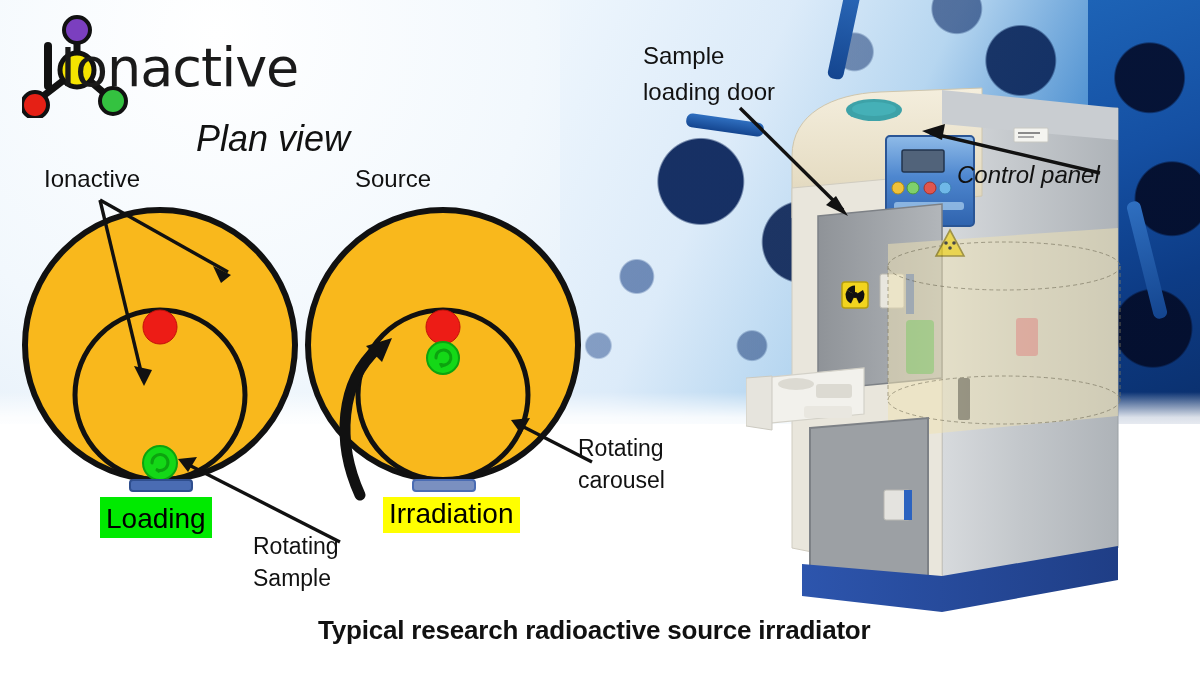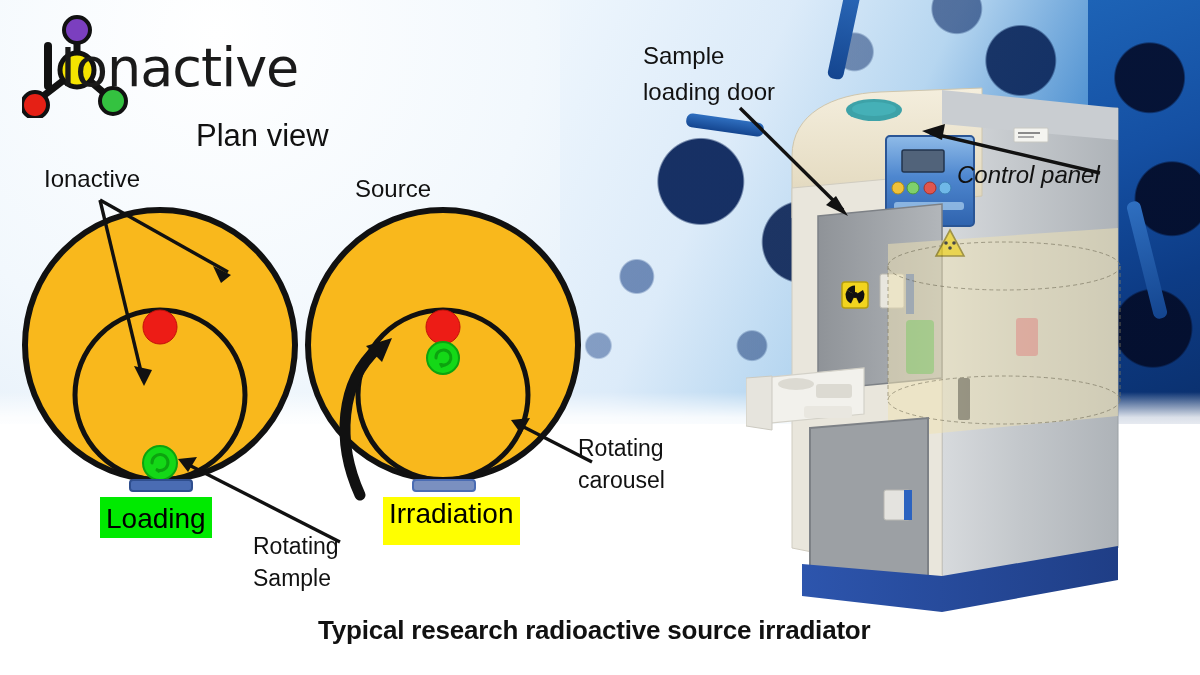--- a/index.html
+++ b/index.html
@@ -51,36 +51,36 @@
   
   .logo{position:absolute;left:22px;top:8px;width:300px;height:110px;}
   .logo-text{
     position:absolute;left:38px;top:28px;
     font-family:"DejaVu Sans", sans-serif;
     font-size:54px;color:#1a1a1a;letter-spacing:-1px;
   }
 
   
   .lbl{position:absolute;color:#111;font-family:"Liberation Sans", sans-serif;white-space:pre;}
-  .plan-view{left:196px;top:118px;font-size:31px;}
+  .plan-view{left:196px;top:118px;font-size:36px;font-style:italic;}
   .lbl-shielding{left:44px;top:165px;font-size:24px;}
-  .lbl-source{left:355px;top:165px;font-size:24px;margin-top:10px;}
+  .lbl-source{left:355px;top:165px;font-size:24px;}
   .lbl-rotating-sample{left:253px;top:530px;font-size:23px;line-height:32px;}
   .lbl-rotating-carousel{left:578px;top:432px;font-size:23px;line-height:32px;}
   .lbl-sample-door{left:643px;top:38px;font-size:24px;line-height:36px;}
   .lbl-control-panel{left:957px;top:161px;font-size:24px;font-style:italic;}
   .caption{left:318px;top:615px;font-size:26px;font-weight:bold;letter-spacing:-0.2px;text-align:center;}
 
   .hl-loading{
     position:absolute;left:100px;top:497px;background:#00ea00;color:#000;
     font-size:28px;padding:6px 6px 3px 6px;
   }
   .hl-irradiation{
     position:absolute;left:383px;top:497px;background:#ffff00;color:#000;
-    font-size:28px;padding:1px 6px 15px 6px;
+    font-size:28px;padding:1px 6px 3px 6px;
   }
 
   
   .diagram{position:absolute;left:0;top:150px;width:700px;height:420px;}
 
   
   .machine{position:absolute;left:746px;top:78px;width:400px;height:545px;}
 </style>
 </head>
 <body>

